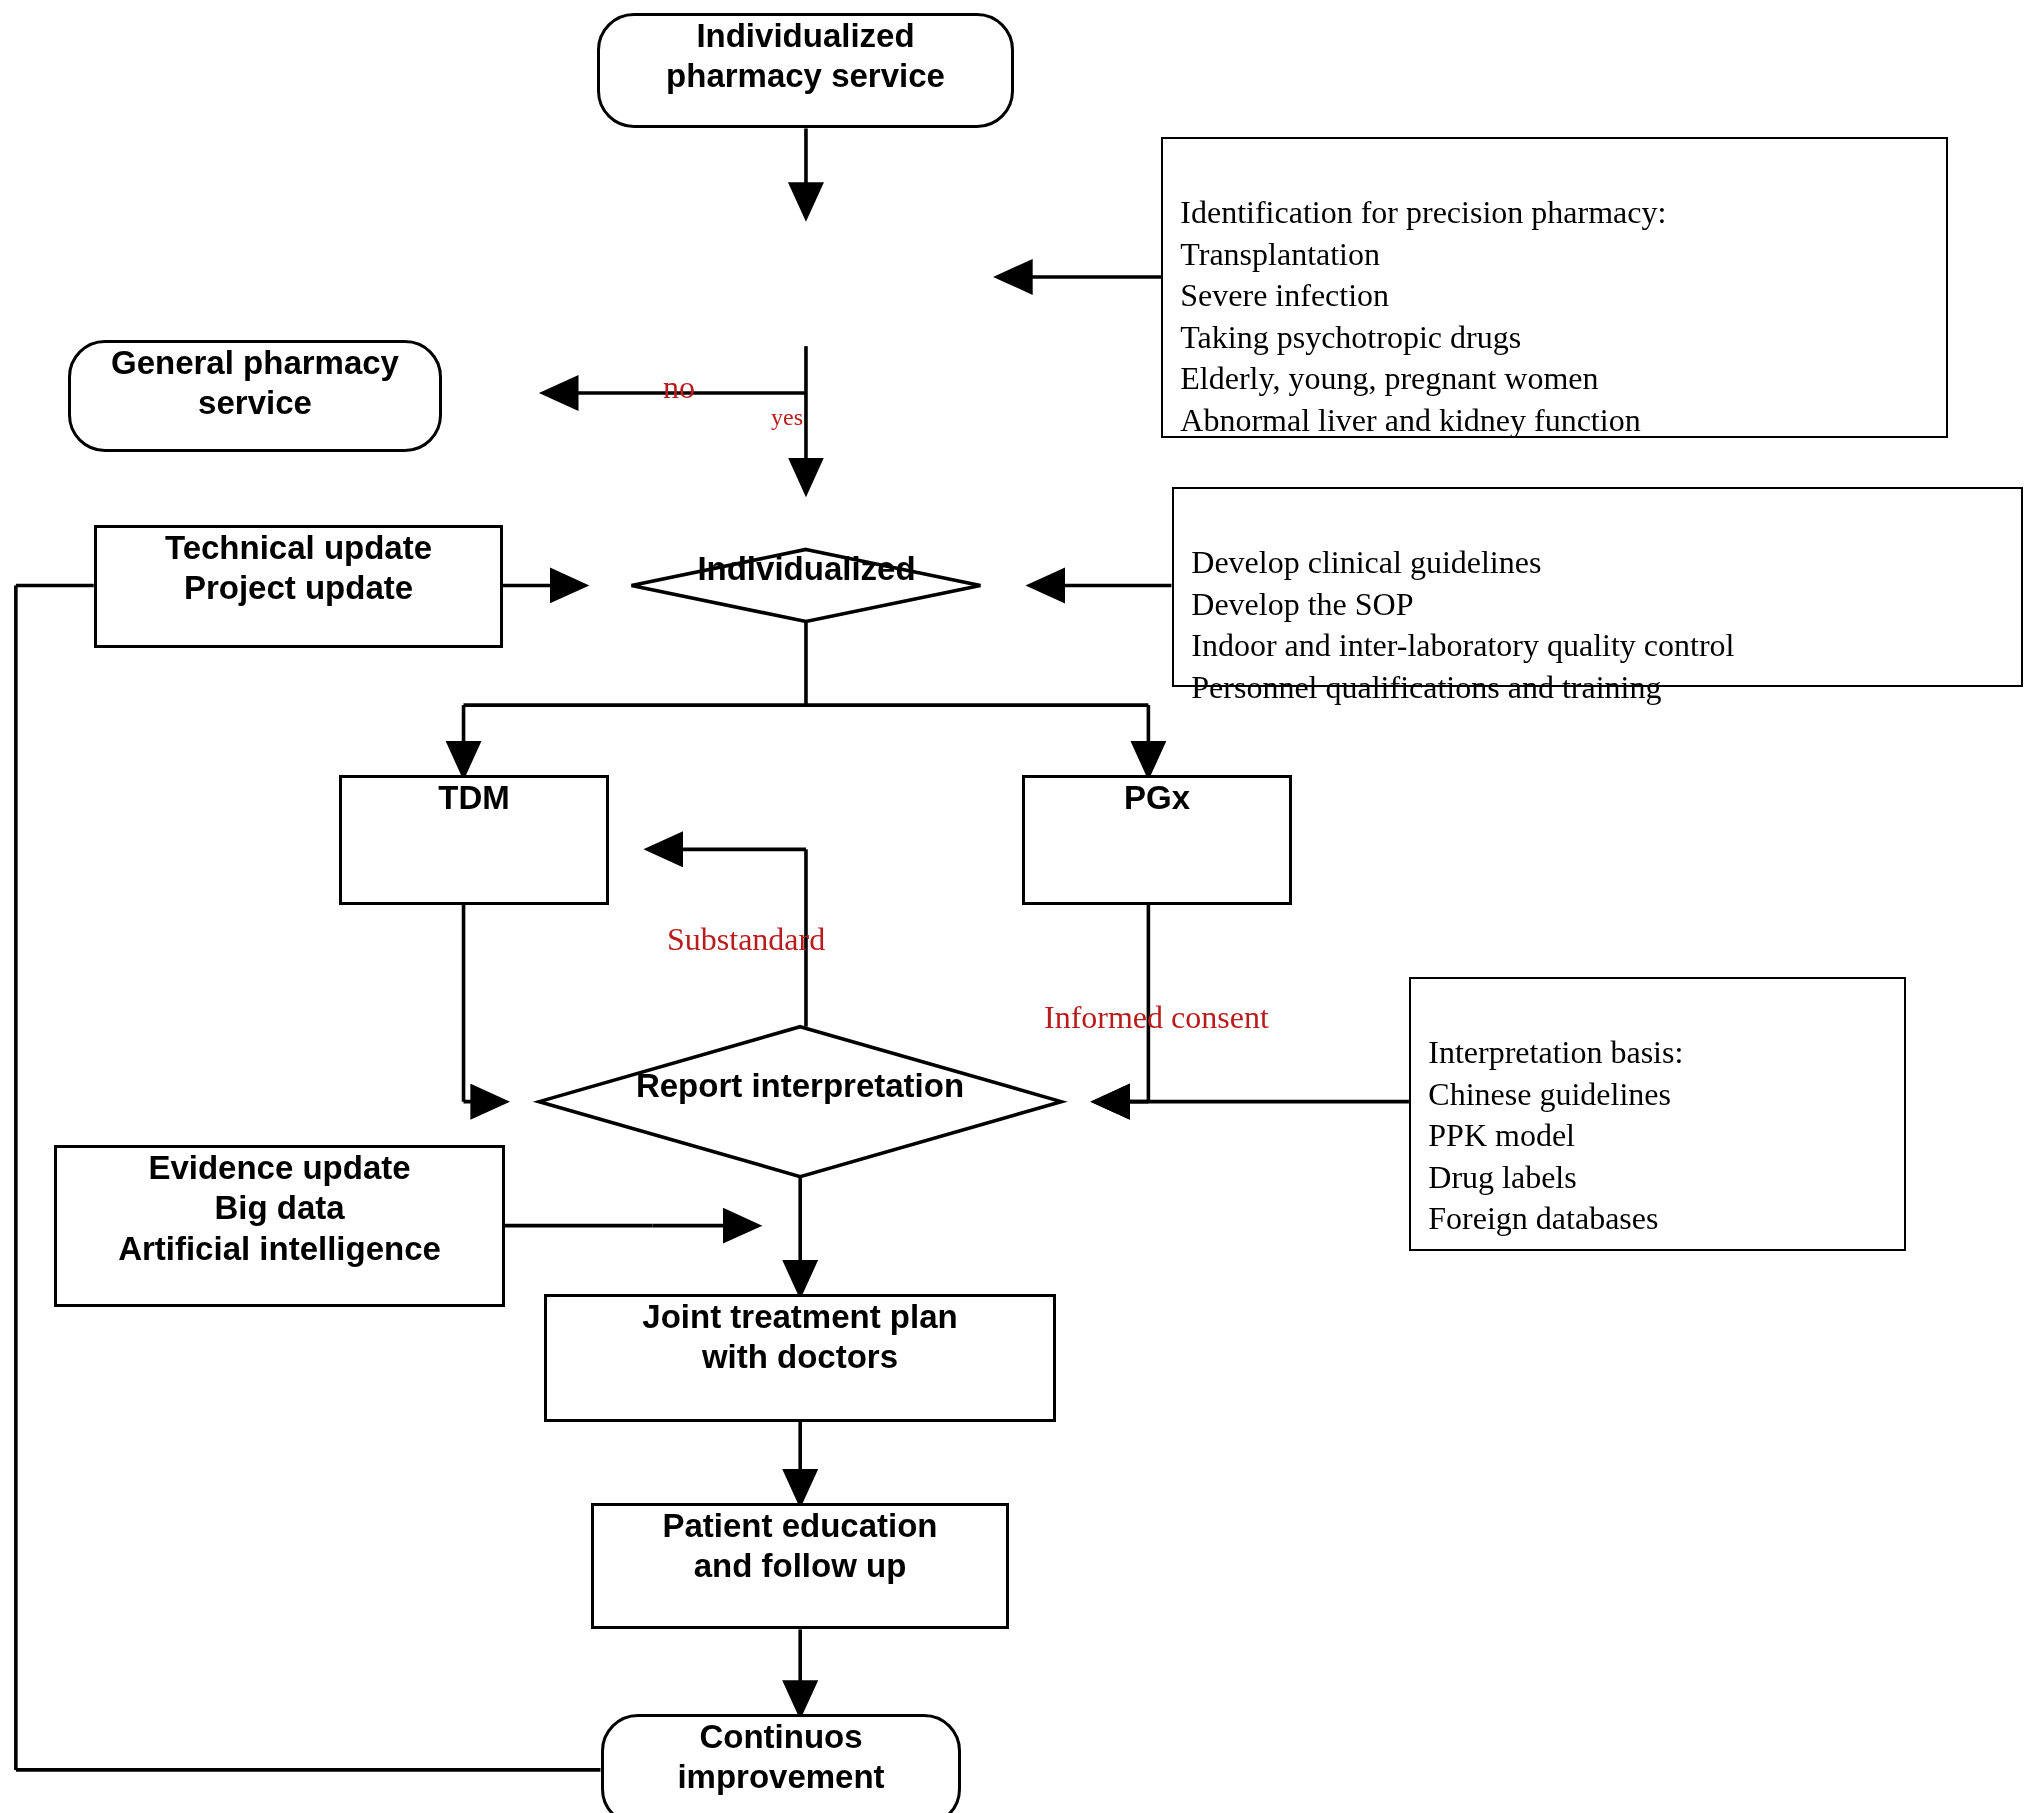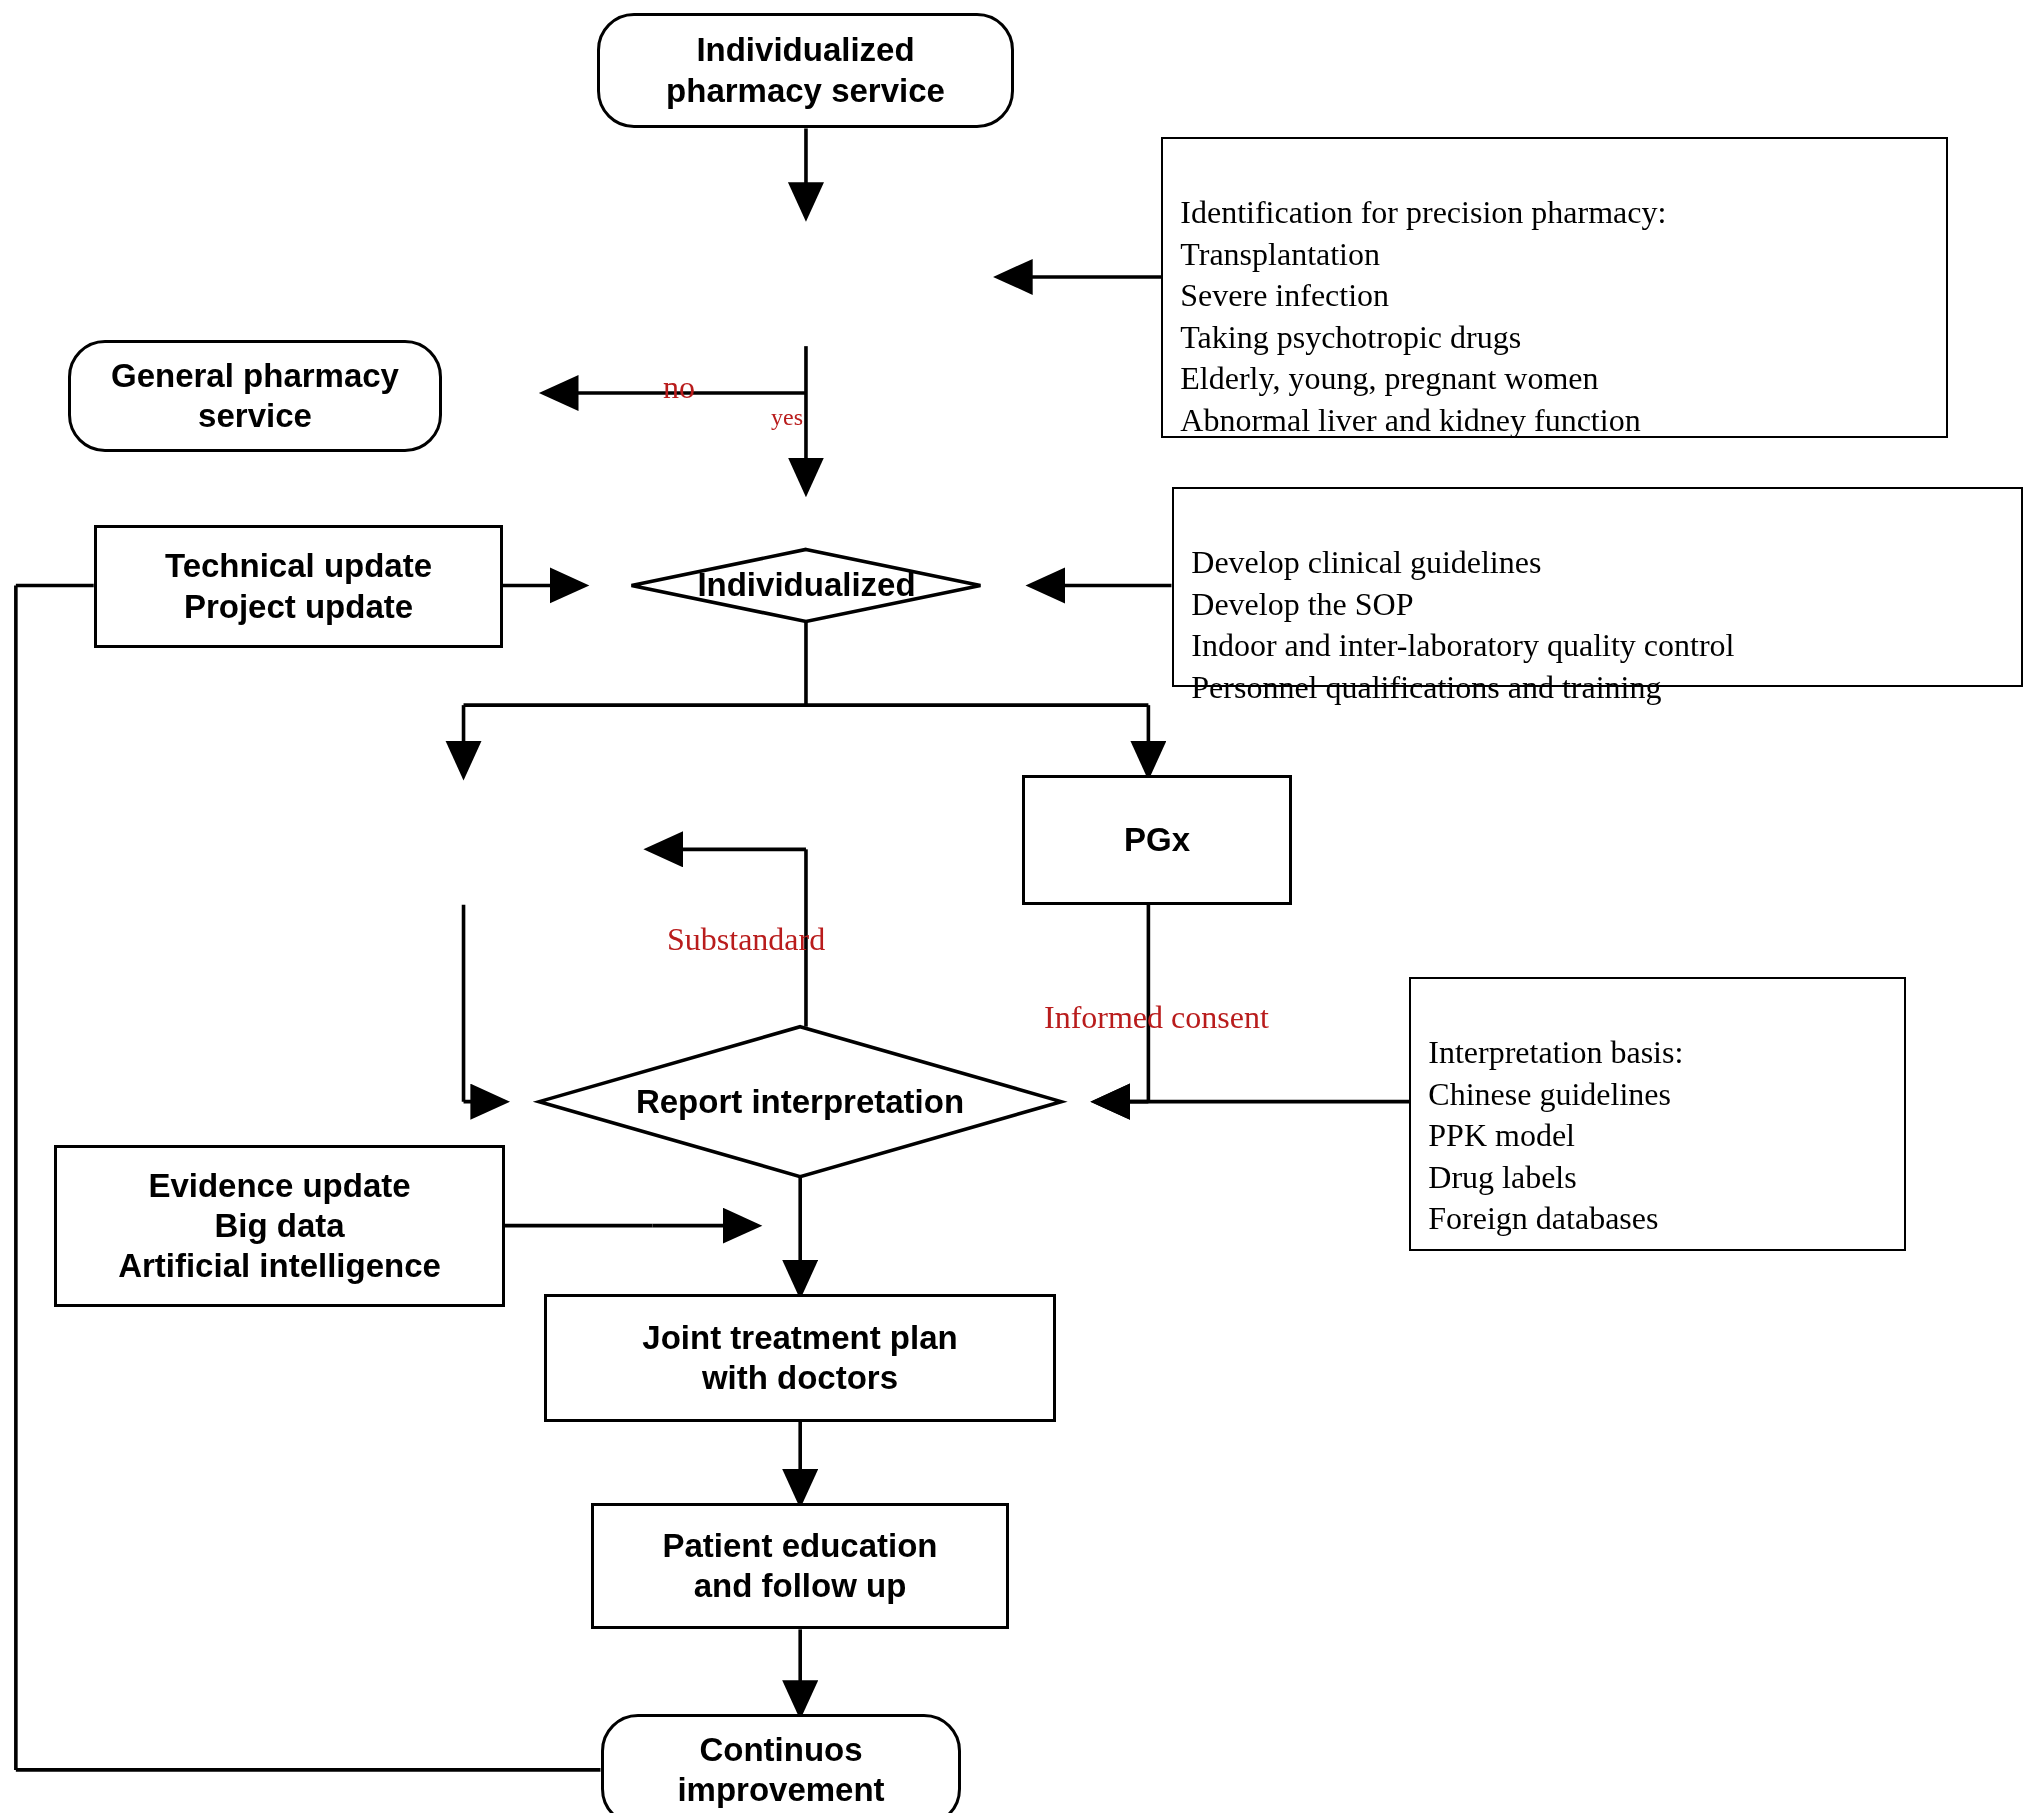--- a/index.html
+++ b/index.html
@@ -19,21 +19,20 @@
     position: absolute;
     left: 0;
     top: 0;
     width: 2025px;
     height: 1814px;
   }
   .node {
     position: absolute;
     box-sizing: border-box;
     display: flex;
-    align-items: center;
     justify-content: center;
     text-align: center;
     background: #ffffff;
     border: 3.6px solid #000000;
     font-weight: bold;
     color: #000000;
     line-height: 1.22;
     white-space: pre-line;
   }
   .node.rect { border-radius: 0; }
@@ -142,20 +141,23 @@
 
   <div class="node diamond" style="left:632px; top:549px; width:349px; height:72px; font-size:33px;">
     <span class="diamond-label">Individualized</span>
   </div>
 
   <div class="node rect" style="left:94px; top:525px; width:409px; height:123px; font-size:33px;">
     <span>Technical update
 Project update</span>
   </div>
 
+  <div class="node rect" style="left:339px; top:775px; width:270px; height:130px; font-size:33px;">
+    <span>TDM</span>
+  </div>
 
   <div class="node rect" style="left:1022px; top:775px; width:270px; height:130px; font-size:33px;">
     <span>PGx</span>
   </div>
 
   <div class="node diamond" style="left:591px; top:1066px; width:418px; height:72px; font-size:33px;">
     <span class="diamond-label">Report interpretation</span>
   </div>
 
   <div class="node rect" style="left:54px; top:1145px; width:451px; height:162px; font-size:33px;">

